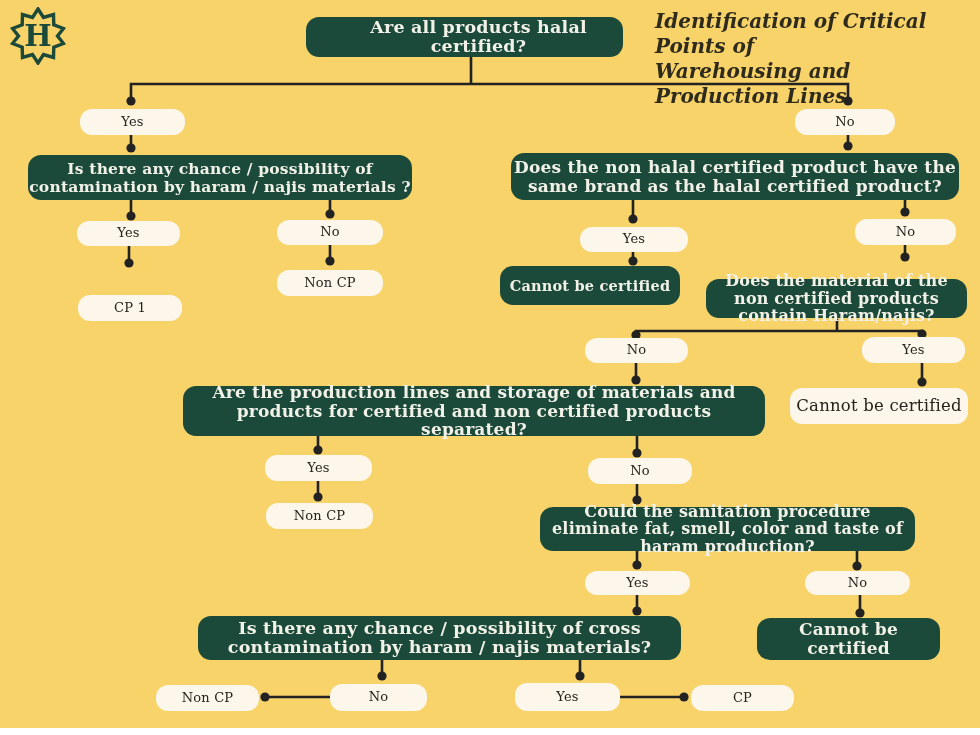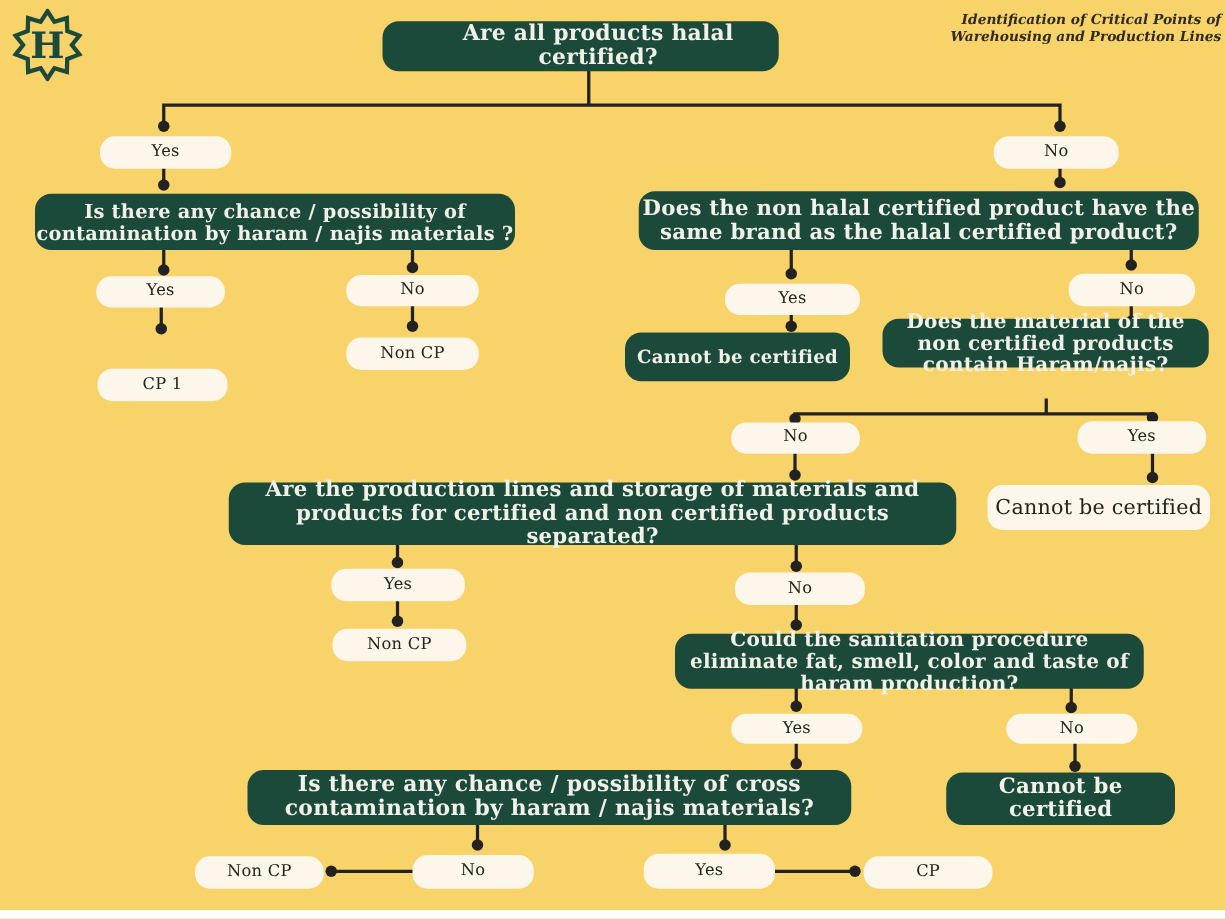--- a/index.html
+++ b/index.html
@@ -12,37 +12,37 @@
   .lines{position:absolute;left:0;top:0;pointer-events:none;}
   .ln{stroke:var(--line);stroke-width:2.6;fill:none;stroke-linecap:square;}
   .dot{fill:var(--line);}
   .node{position:absolute;display:flex;align-items:center;justify-content:center;
         text-align:center;line-height:1.1;letter-spacing:.2px;box-sizing:border-box;}
   .green{background:var(--green);color:var(--text-light);border-radius:13px;font-weight:700;}
   .cream{background:var(--cream);color:var(--text-dark);border-radius:12px;font-weight:400;font-size:13px;}
   .logo{position:absolute;left:10px;top:7px;width:56px;height:58px;}
   .logo .h{position:absolute;left:0;top:0;width:56px;height:58px;display:flex;align-items:center;justify-content:center;
            color:var(--green);font-weight:700;font-size:29px;}
-  .title{position:absolute;left:655px;top:9px;width:322px;text-align:right;
-         font-style:italic;font-weight:700;font-size:11px;color:var(--title-ink);line-height:1.25;}
+  .title{position:absolute;left:655px;top:9px;width:322px;text-align:left;
+         font-style:italic;font-weight:700;font-size:20px;color:var(--title-ink);line-height:1.25;}
   .footer-strip{position:absolute;left:0;top:728px;width:980px;height:7px;background:var(--footer);}
   
   .q1{left:306px;top:17px;width:317px;height:40px;font-size:17.5px;padding-left:28px;}
   .a-yes1{left:80px;top:109px;width:105px;height:26px;}
   .a-no1{left:795px;top:109px;width:100px;height:26px;}
   .q2a{left:28px;top:155px;width:384px;height:45px;font-size:15.5px;}
   .a-yes2a{left:77px;top:221px;width:103px;height:25px;}
   .a-no2a{left:277px;top:220px;width:106px;height:25px;}
   .o-cp1{left:78px;top:271px;width:104px;height:26px;margin-top:24px;}
   .o-noncpa{left:277px;top:270px;width:106px;height:26px;}
   .q2b{left:511px;top:153px;width:448px;height:47px;font-size:17px;}
   .a-yes2b{left:580px;top:227px;width:108px;height:25px;}
   .o-cannot1{left:500px;top:266px;width:180px;height:39px;font-size:14.5px;}
   .a-no2b{left:855px;top:219px;width:101px;height:26px;}
-  .q3{left:706px;top:255px;width:261px;height:39px;font-size:16px;padding:0 14px;}
+  .q3{left:706px;top:279px;width:261px;height:39px;font-size:16px;padding:0 14px;}
   .a-no3{left:585px;top:338px;width:103px;height:25px;}
   .a-yes3{left:862px;top:337px;width:103px;height:26px;}
   .o-cannot2{left:790px;top:388px;width:178px;height:36px;font-size:16.5px;}
   .q4{left:183px;top:386px;width:582px;height:50px;font-size:17px;}
   .a-yes4{left:265px;top:455px;width:107px;height:26px;}
   .o-noncpb{left:266px;top:503px;width:107px;height:26px;}
   .a-no4{left:588px;top:458px;width:104px;height:26px;}
   .q5{left:540px;top:507px;width:375px;height:44px;font-size:16px;}
   .a-yes5{left:585px;top:571px;width:105px;height:24px;}
   .a-no5{left:805px;top:571px;width:105px;height:24px;}

